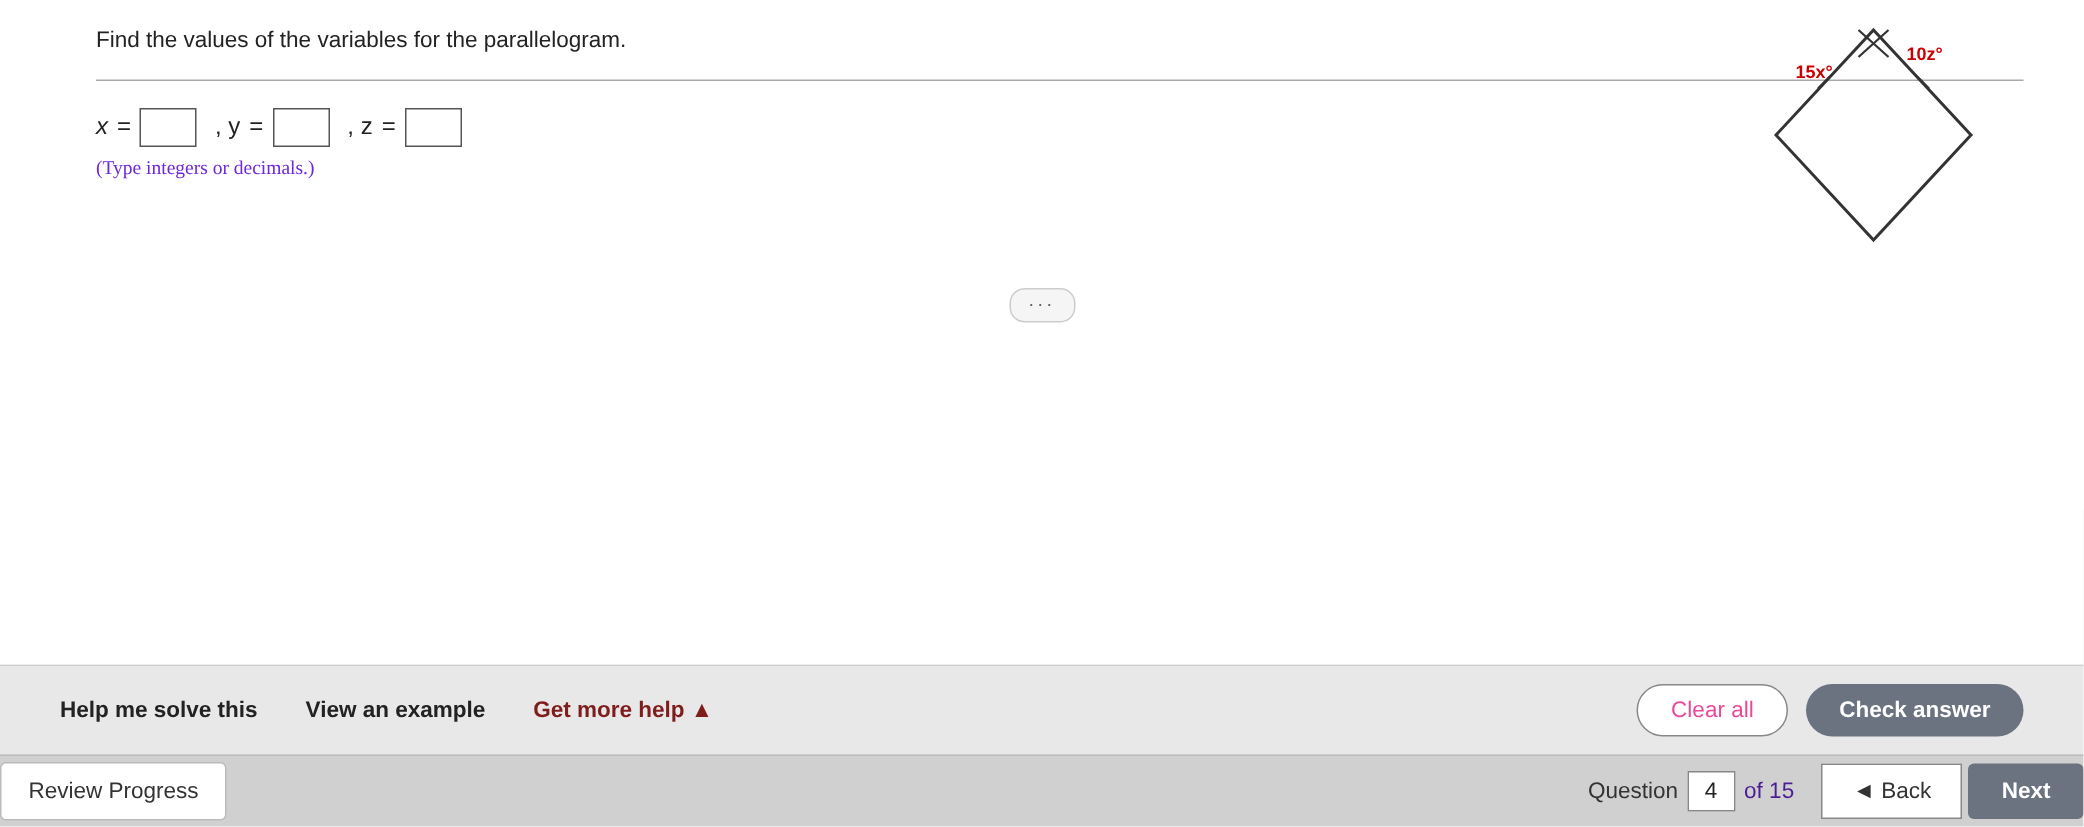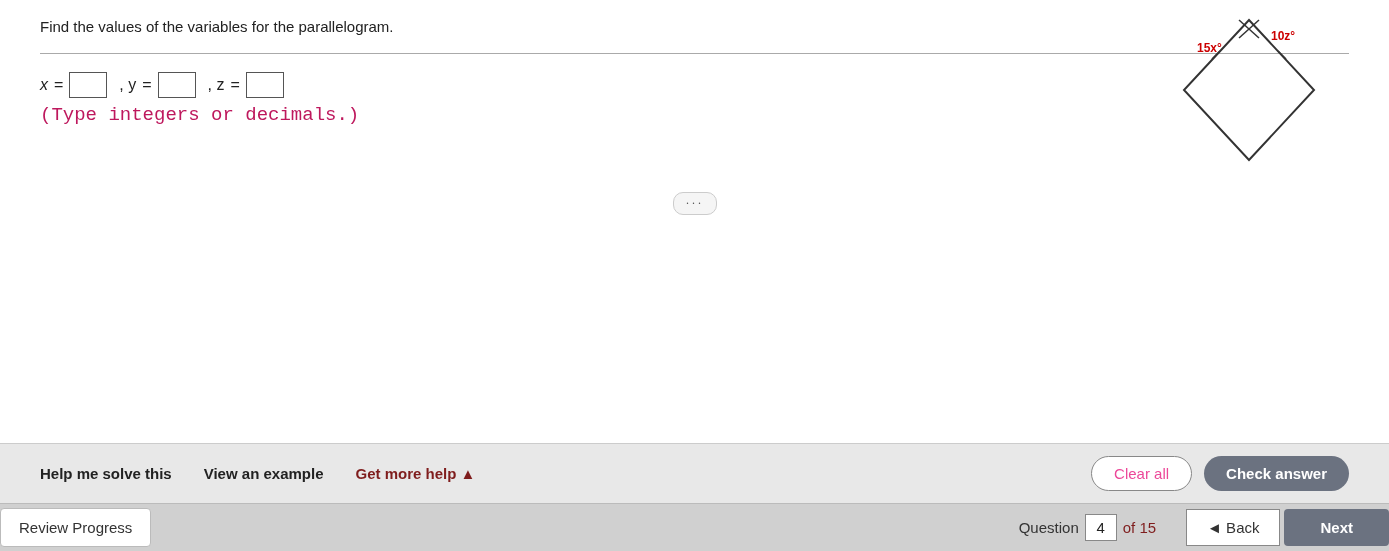--- a/index.html
+++ b/index.html
@@ -10,21 +10,21 @@
       height: 551px;
       overflow: hidden;
       display: flex;
       flex-direction: column;
     }
 
     .main-content {
       flex: 1;
       background: #ffffff;
       position: relative;
-      padding: 18px 40px 0 40px;
+      padding: 18px 40px 0 64px;
       overflow: hidden;
     }
 
     .problem-title {
       font-size: 15px;
       color: #222;
       margin-bottom: 10px;
       font-family: Arial, sans-serif;
     }
 
@@ -57,23 +57,23 @@
       height: 26px;
       border: 1px solid #555;
       outline: none;
       font-size: 15px;
       text-align: center;
       font-family: Arial, sans-serif;
       background: #fff;
     }
 
     .type-hint {
-      font-size: 19px;
-      color: #be185d;
-      font-family: Liberation Mono, monospace;
+      font-size: 13px;
+      color: #6d28d9;
+      font-family: Liberation Serif, serif;
       margin-top: 4px;
     }
 
     
     .diagram-container {
       position: absolute;
       top: 10px;
       right: 60px;
       width: 160px;
       height: 160px;
@@ -191,22 +191,22 @@
       font-family: Arial, sans-serif;
       color: #222;
       margin-right: 6px;
       min-width: 32px;
       text-align: center;
     }
 
     .of-total {
       font-family: Arial, sans-serif;
       font-size: 15px;
-      color: #7f1d1d;
-      margin-right: 30px;
+      color: #4c1d95;
+      margin-right: 18px;
       text-align: right;
     }
 
     .back-btn {
       background: #fff;
       border: 1.5px solid #888;
       border-radius: 0;
       padding: 9px 20px;
       font-size: 15px;
       font-family: Arial, sans-serif;
@@ -215,21 +215,21 @@
       margin-right: 4px;
       display: flex;
       align-items: center;
       gap: 4px;
     }
 
     .next-btn {
       background: #6b7280;
       border: none;
       border-radius: 4px;
-      padding: 10px 36px;
+      padding: 10px 22px;
       font-size: 15px;
       font-family: Arial, sans-serif;
       cursor: pointer;
       color: #fff;
       font-weight: bold;
     }
 
     .expand-dots {
       position: absolute;
       left: 50%;

